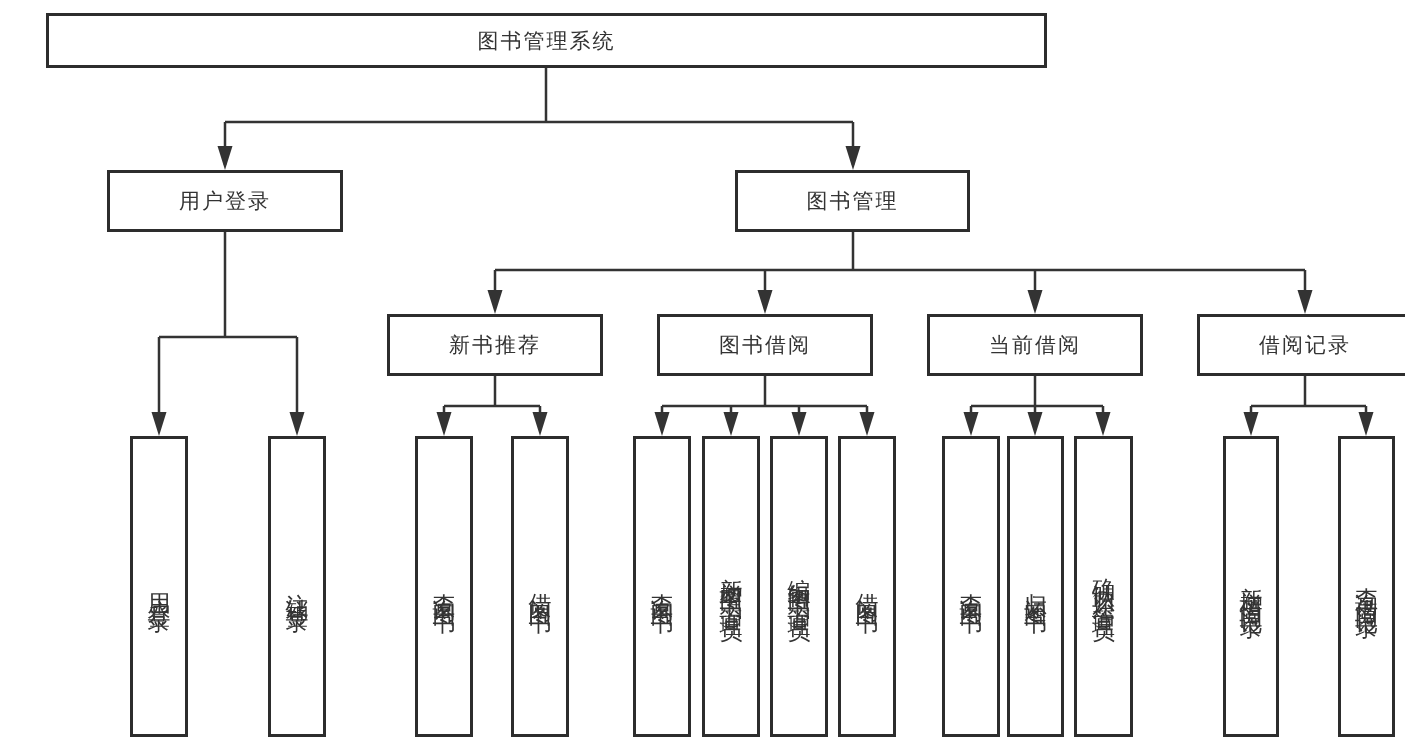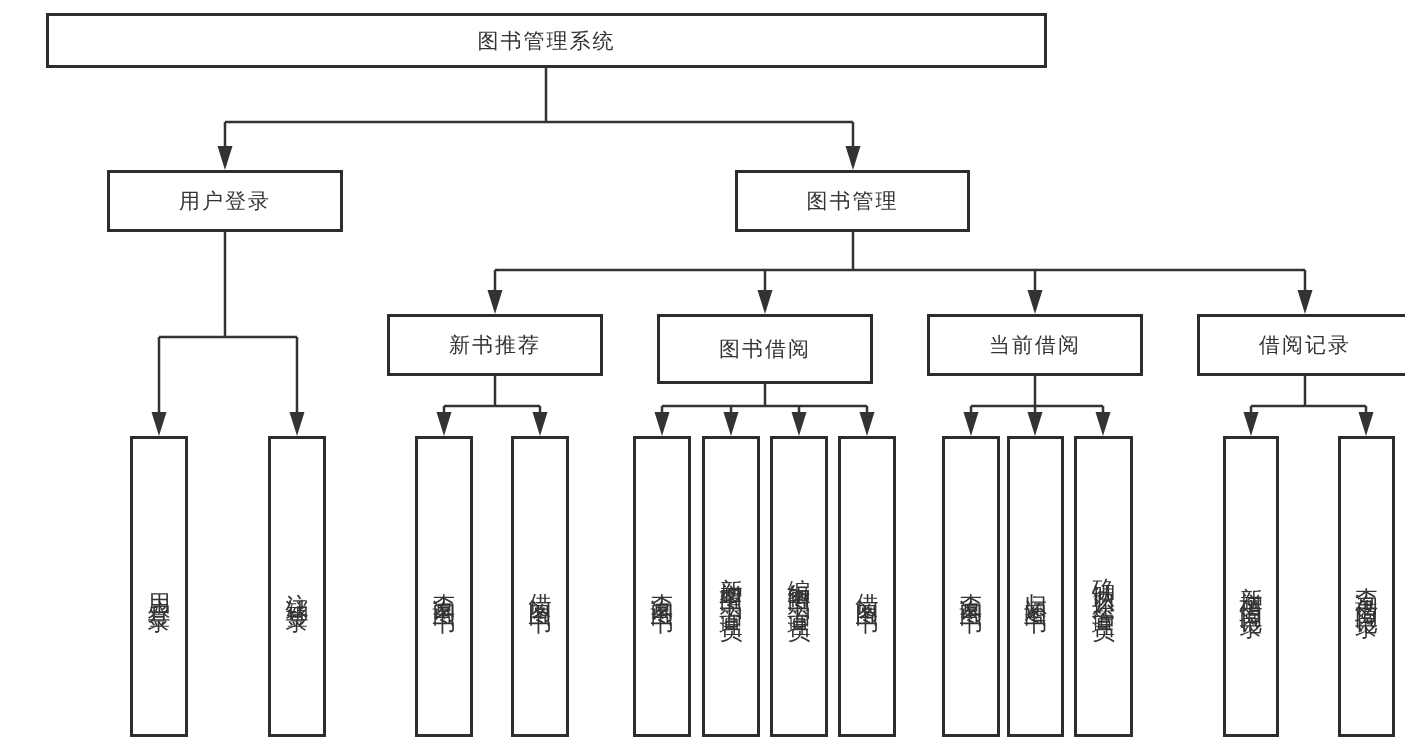--- a/index.html
+++ b/index.html
@@ -84,21 +84,21 @@
   <div class="node" style="left:82px; top:170px; width:236px; height:62px;">
     <span class="h-label">用户登录</span>
   </div>
   <div class="node" style="left:710px; top:170px; width:235px; height:62px;">
     <span class="h-label">图书管理</span>
   </div>
 
   <div class="node" style="left:362px; top:314px; width:216px; height:62px;">
     <span class="h-label">新书推荐</span>
   </div>
-  <div class="node" style="left:632px; top:314px; width:216px; height:70px;">
+  <div class="node" style="left:632px; top:314px; width:216px; height:62px;">
     <span class="h-label">图书借阅</span>
   </div>
   <div class="node" style="left:1172px; top:314px; width:216px; height:62px;">
     <span class="h-label">借阅记录</span>
   </div>
   <div class="node" style="left:902px; top:314px; width:216px; height:62px;">
     <span class="h-label">当前借阅</span>
   </div>
 
   <div class="node leaf" style="left:105px; top:436px; width:58px; height:301px;">

